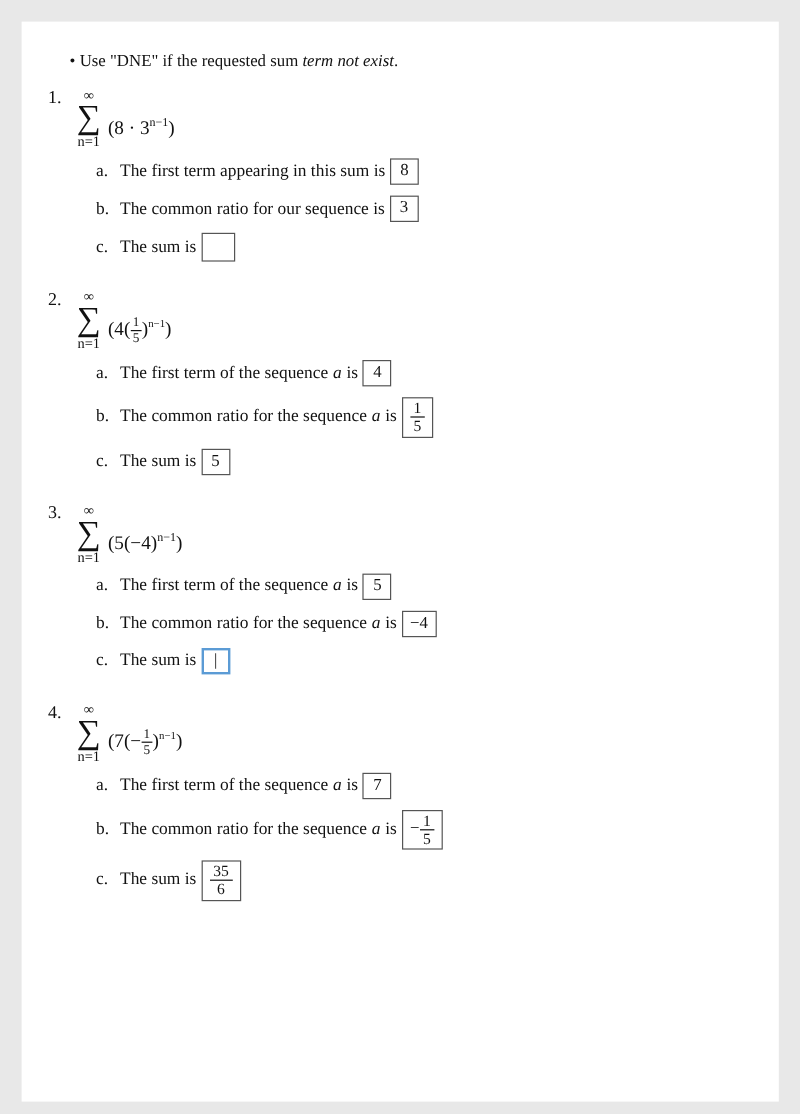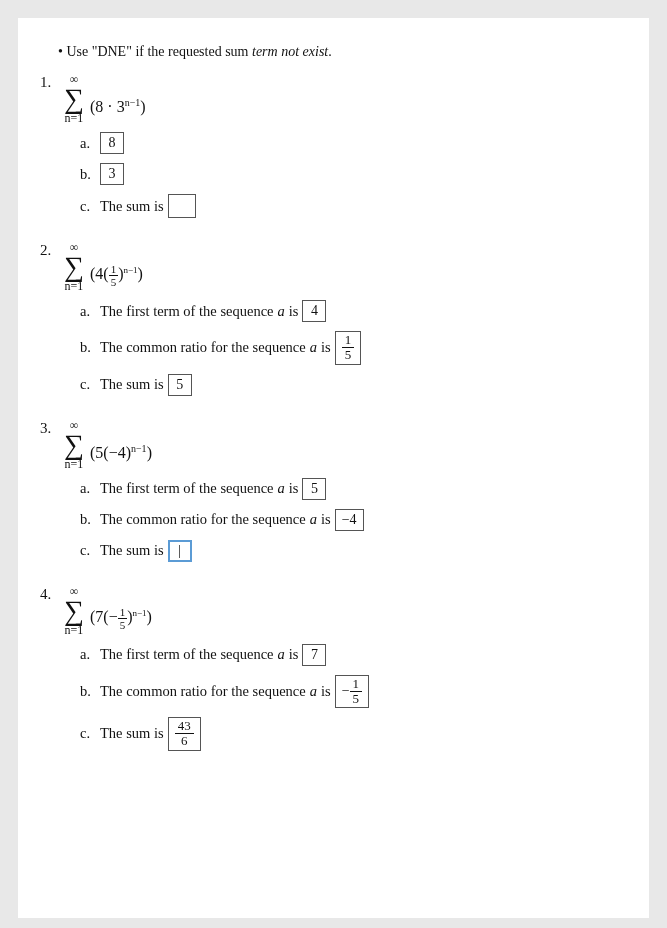--- a/index.html
+++ b/index.html
@@ -143,24 +143,26 @@
               <span class="sigma-top">∞</span>
               <span class="sigma-symbol">∑</span>
               <span class="sigma-bottom">n=1</span>
             </span>
             <span class="expr-term">(8 · 3<sup>n−1</sup>)</span>
           </span>
         </div>
         <div class="sub-items">
           <div class="sub-item">
             <span class="sub-label">a.</span>
+            <span>The first term appearing in this sum is</span>
             <span class="answer-box">8</span>
           </div>
           <div class="sub-item">
             <span class="sub-label">b.</span>
+            <span>The common ratio for our sequence is</span>
             <span class="answer-box">3</span>
           </div>
           <div class="sub-item">
             <span class="sub-label">c.</span>
             <span>The sum is</span>
             <span class="answer-box empty"></span>
           </div>
         </div>
       </div>
       <div class="problem">
@@ -270,21 +272,21 @@
             <span class="answer-box">−<span style="display:inline-flex;flex-direction:column;align-items:center;font-size:13px;line-height:1.1">
                 <span style="border-bottom:1px solid #111;padding:0 3px">1</span>
                 <span style="padding:0 3px">5</span>
               </span></span>
           </div>
           <div class="sub-item">
             <span class="sub-label">c.</span>
             <span>The sum is</span>
             <span class="answer-box">
               <span class="frac">
-                <span class="num">43</span>
+                <span class="num">35</span>
                 <span class="den">6</span>
               </span>
             </span>
           </div>
         </div>
       </div>
     </div>
 </div>
 
 </body></html>

